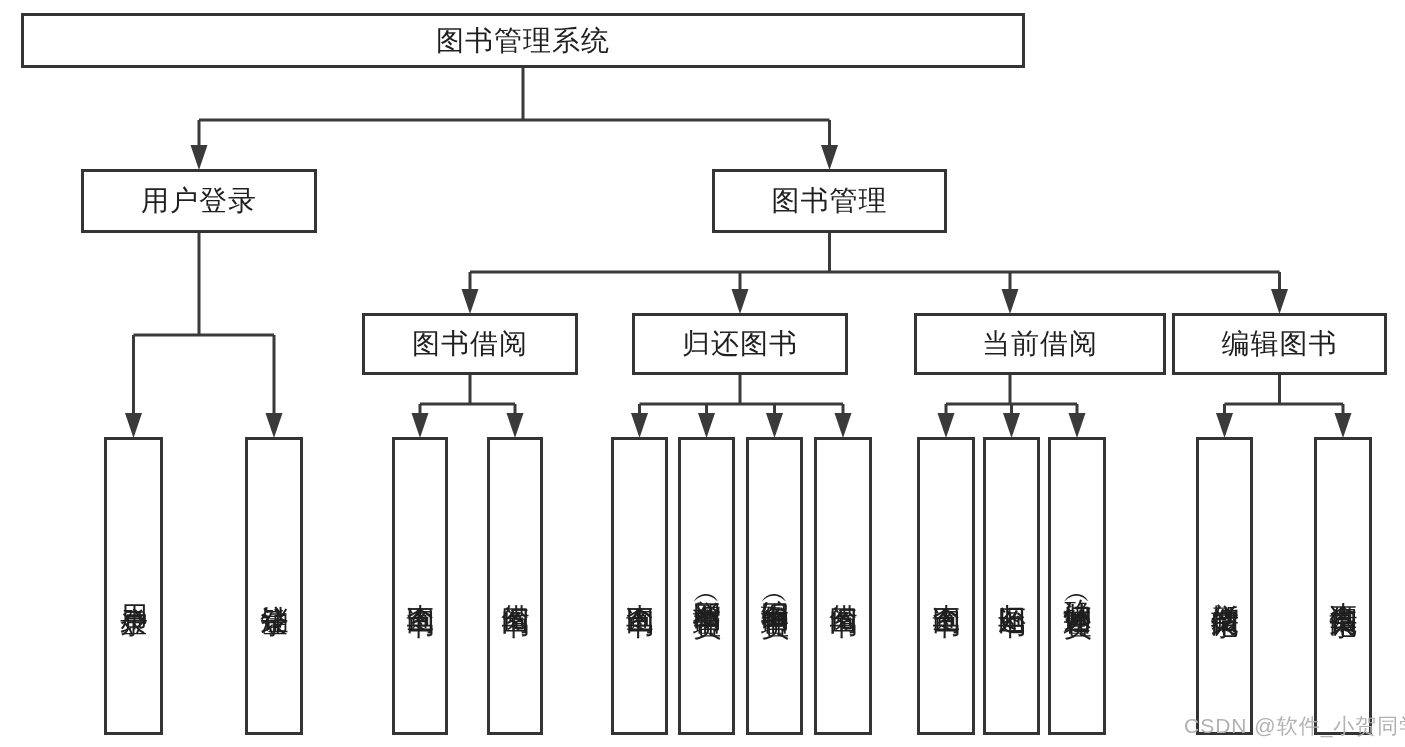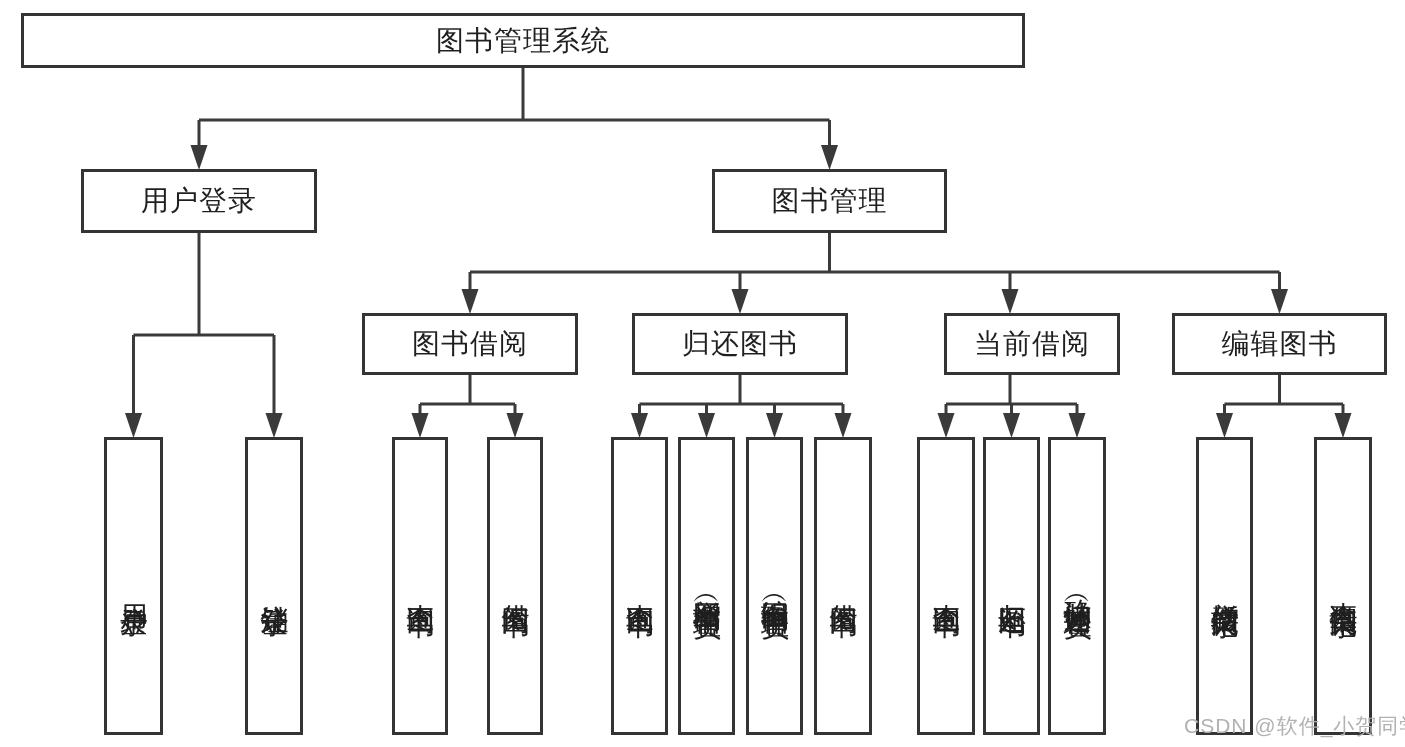--- a/index.html
+++ b/index.html
@@ -101,21 +101,21 @@
       </div>
       <div class="node h" style="left: 712px; top: 169px; width: 235px; height: 64px; border-color: rgb(52, 52, 52);">
         <span class="node-label">图书管理</span>
       </div>
       <div class="node h" style="left: 362px; top: 313px; width: 216px; height: 62px; border-color: rgb(52, 52, 52);">
         <span class="node-label">图书借阅</span>
       </div>
       <div class="node h" style="left: 632px; top: 313px; width: 216px; height: 62px; border-color: rgb(52, 52, 52);">
         <span class="node-label">归还图书</span>
       </div>
-      <div class="node h" style="left: 944px; top: 313px; width: 176px; height: 62px; border-color: rgb(52, 52, 52);">
+      <div class="node h" style="left: 914px; top: 313px; width: 252px; height: 62px; border-color: rgb(52, 52, 52);">
         <span class="node-label">当前借阅</span>
       </div>
       <div class="node h" style="left: 1172px; top: 313px; width: 215px; height: 62px; border-color: rgb(52, 52, 52);">
         <span class="node-label">编辑图书</span>
       </div>
       <div class="node v" style="left: 104px; top: 437px; width: 59px; height: 298px; border-color: rgb(52, 52, 52);">
         <span class="node-label">用户登录</span>
       </div>
       <div class="node v" style="left: 245px; top: 437px; width: 58px; height: 298px; border-color: rgb(52, 52, 52);">
         <span class="node-label">注销登录</span>

